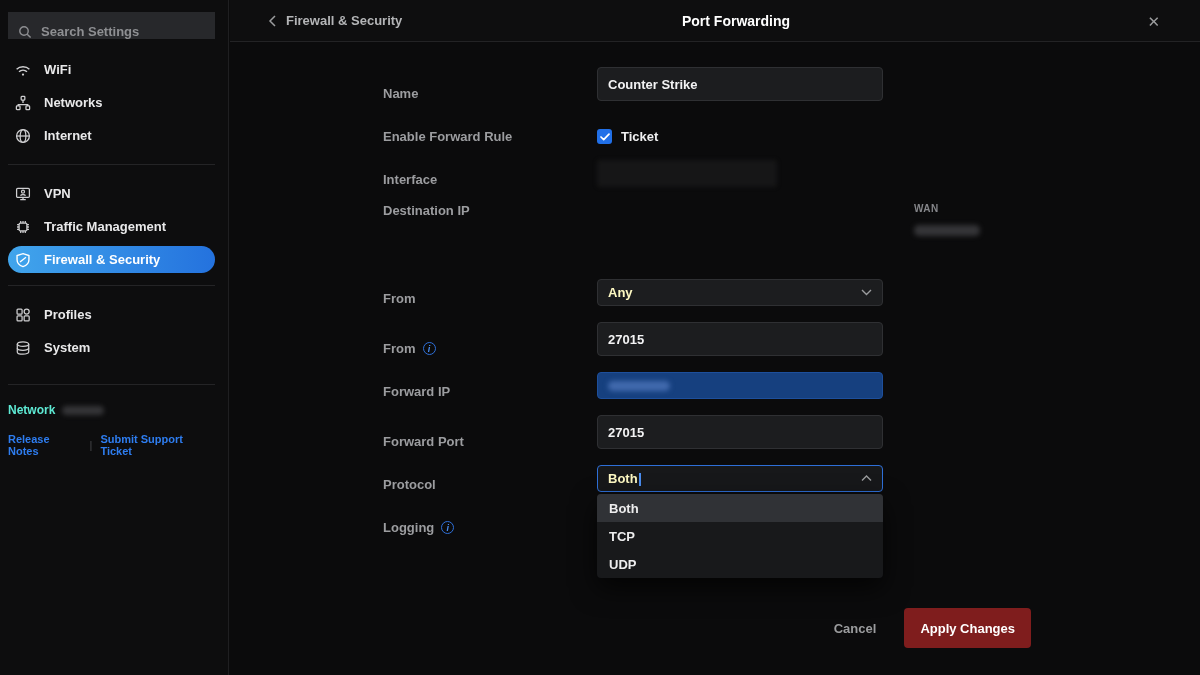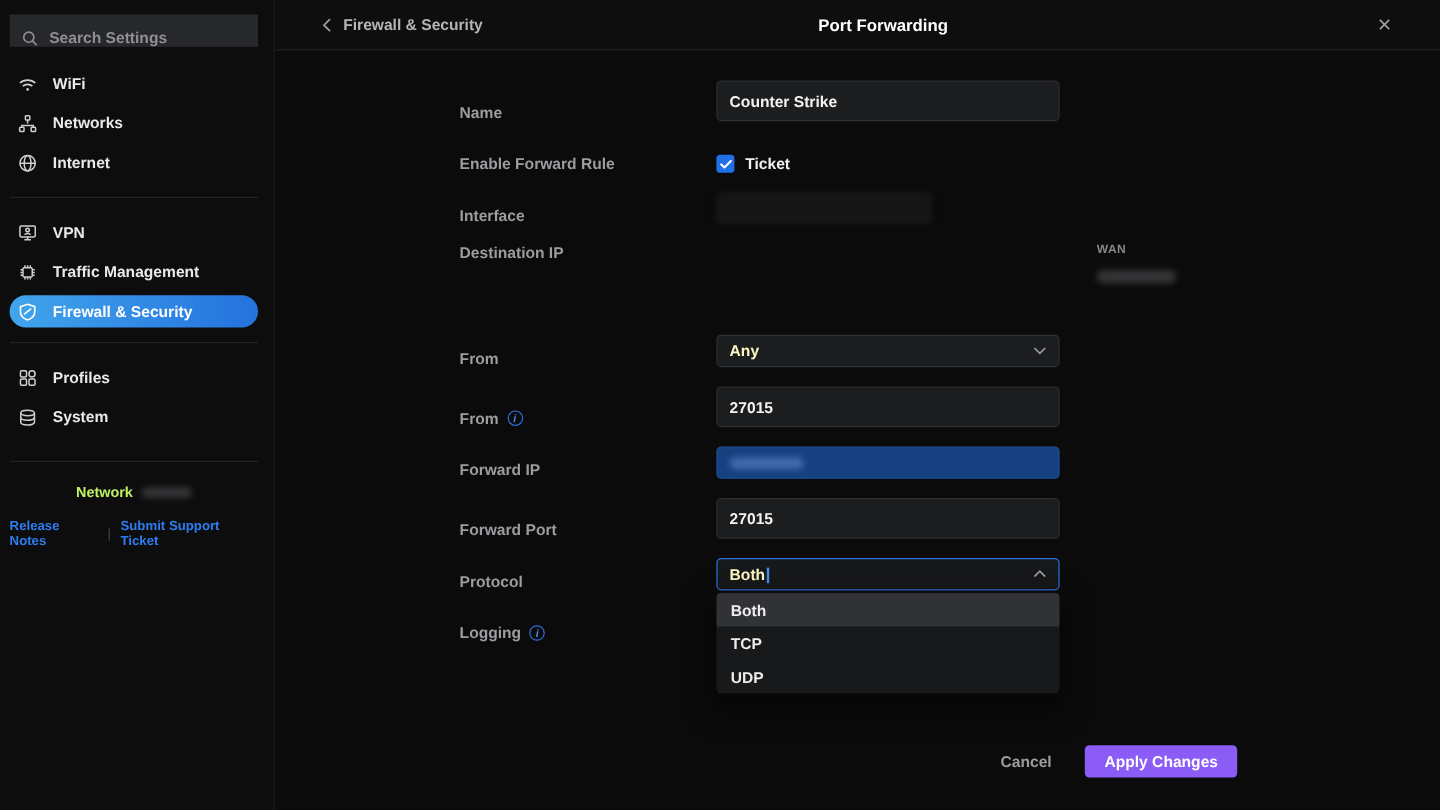--- a/index.html
+++ b/index.html
@@ -10,21 +10,21 @@
   .sidebar { position:absolute; left:0; top:0; bottom:0; width:229px; background:#0d0d0e; border-right:1px solid #1f1f21; }
   .search-box { display:flex; align-items:flex-end; gap:9px; margin:12px 13px 14px 8px; height:27px; background:#27282b; border-radius:0; padding:0 10px; cursor:text; }
   .search-box span { color:#8e8f92; font-size:13px; font-weight:600; }
   .nav-item { display:flex; align-items:center; gap:13px; height:33px; padding-left:15px; margin-right:13px; cursor:pointer; }
   .nav-item .nav-icon { width:16px; height:16px; display:flex; align-items:center; justify-content:center; }
   .nav-item .nav-label { font-size:13px; font-weight:600; color:#e9e9ea; }
   .nav-item.selected { background:linear-gradient(90deg,#41a5ec,#2472de); border-radius:14px; margin-left:8px; padding-left:7px; height:27px; margin-top:3px; margin-bottom:3px; }
   .nav-item.selected .nav-label { color:#fff; }
   .side-divider { height:1px; background:#242426; margin:12px 13px 12px 8px; }
   .side-footer { position:absolute; left:8px; top:403px; right:13px; }
-  .network-line { font-size:12px; font-weight:700; color:#bef264; display:flex; align-items:center;justify-content:center; }
+  .network-line { font-size:12px; font-weight:700; color:#5eead4; display:flex; align-items:center; }
   .redact-sm { display:inline-block; width:42px; height:9px; margin-left:7px; background:#3c3c3f; border-radius:5px; filter:blur(2.5px); opacity:.85; }
   .side-links { margin-top:16px; font-size:11px; display:flex; align-items:center; gap:8px; }
   .side-links a { color:#2e7df0; text-decoration:none; font-weight:600; cursor:pointer; }
   .side-links .sep { color:#47484b; }
 
   
   .main { position:absolute; left:230px; top:0; right:0; bottom:0; background:#0b0b0c; }
   .panel-header { position:relative; height:42px; background:#0e0e0f; border-bottom:1px solid #232325; display:flex; align-items:center; }
   .back-link { display:flex; align-items:center; gap:9px; margin-left:38px; cursor:pointer; }
   .back-link span { font-size:13px; font-weight:600; color:#b4b5b7; }
@@ -55,21 +55,21 @@
 
   .selected-input { height:27px; background:#16407f; border:1px solid #1d4f9c; border-radius:4px; display:flex; align-items:center; padding:0 10px; }
   .redact-blue { width:62px; height:10px; background:#4169ad; border-radius:5px; filter:blur(2.5px); }
 
   .dropdown { position:absolute; top:29px; left:0; right:0; background:#18191b; border-radius:4px; box-shadow:0 10px 26px rgba(0,0,0,.7); z-index:20; overflow:hidden; }
   .dropdown .dd-item { height:28px; display:flex; align-items:center; padding:0 12px; font-size:13px; font-weight:600; color:#ededee; cursor:pointer; }
   .dropdown .dd-item.active { background:#303236; font-weight:700; }
 
   .footer-actions { position:absolute; right:169px; bottom:27px; display:flex; align-items:center; gap:28px; }
   .cancel-btn { color:#9b9c9e; font-size:13px; font-weight:600; cursor:pointer; }
-  .apply-btn { height:27px; padding:0 16px; background:#8b5cf6; border:none; border-radius:4px; color:#fff; font-size:13px; font-weight:700; cursor:pointer; font-family:"Liberation Sans", sans-serif; }
+  .apply-btn { height:40px; padding:0 16px; background:#7f1d1d; border:none; border-radius:4px; color:#fff; font-size:13px; font-weight:700; cursor:pointer; font-family:"Liberation Sans", sans-serif; }
 
   svg { display:block; }
 </style>
 </head>
 <body>
 
 <div class="page">
 
   <aside class="sidebar">
     <div class="search-box">

